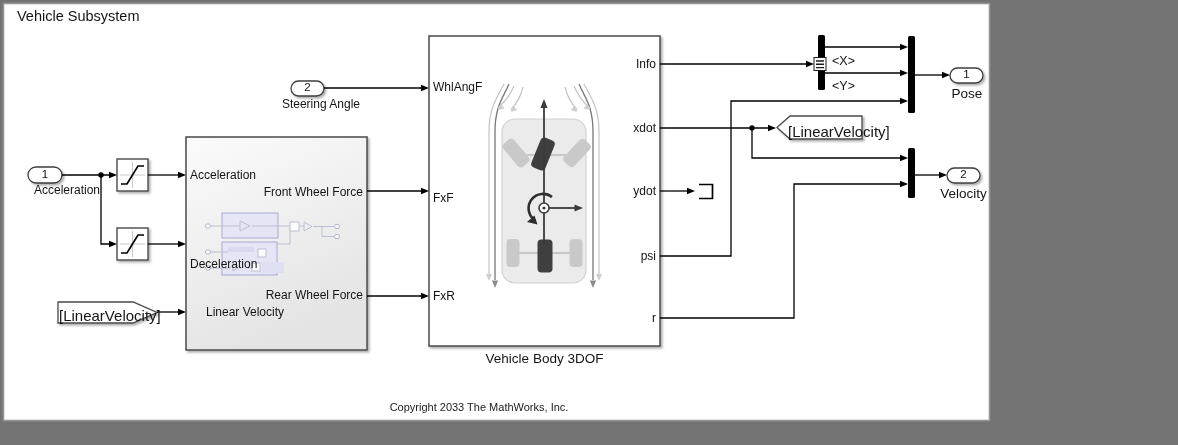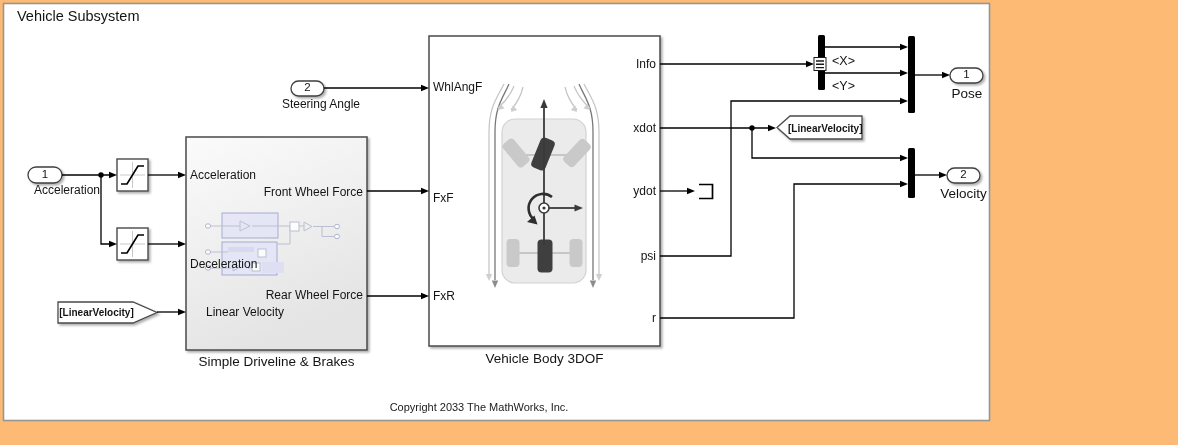--- a/index.html
+++ b/index.html
@@ -1,27 +1,27 @@
 <!DOCTYPE html>
 <html><head>
 <meta charset="utf-8">
 <style>
   html,body{margin:0;padding:0;background:#ffffff;}
   .canvas{
-    position:relative;width:1178px;height:445px;background:#fdba74;overflow:hidden;
+    position:relative;width:1178px;height:445px;background:#737373;overflow:hidden;
     font-family:"Liberation Sans","DejaVu Sans",sans-serif;color:#141414;
   }
   .overlay{position:absolute;left:0;top:0;width:1178px;height:445px;z-index:1;}
   .txt{position:absolute;z-index:2;white-space:nowrap;color:#141414;}
   .center{text-align:center;}
   .right{text-align:right;}
   .portnum{font-size:11.5px;line-height:16px;text-align:center;}
   .plabel{font-size:12px;text-align:right;}
   .blabel{font-size:13.5px;}
-  .tagtxt{font-size:10px;letter-spacing:0;font-weight:bold;}
+  .tagtxt{font-size:15px;letter-spacing:0;}
   .buslbl{font-size:12.5px;}
 </style>
 </head>
 <body>
 
 <div class="canvas">
 
   <svg class="overlay" width="1178" height="445" viewBox="0 0 1178 445">
     <defs>
       <filter id="ds" x="-20%" y="-20%" width="150%" height="150%">
@@ -199,21 +199,20 @@
   <div class="txt plabel center" style="left:255px;top:97px;width:105px;">Steering Angle</div>
 
   <div class="txt tagtxt center" style="left:59px;top:306.5px;width:75px;">[LinearVelocity]</div>
   <div class="txt tagtxt center" style="left:788px;top:122.5px;width:72px;">[LinearVelocity]</div>
 
   <div class="txt plabel" style="left:190px;top:168px;">Acceleration</div>
   <div class="txt plabel" style="left:190px;top:237px;margin-top:20px;">Deceleration</div>
   <div class="txt plabel" style="left:206px;top:305px;">Linear Velocity</div>
   <div class="txt plabel right" style="left:203px;top:288px;width:160px;">Rear Wheel Force</div>
   <div class="txt plabel right" style="left:203px;top:185px;width:160px;">Front Wheel Force</div>
-  <div class="txt blabel center" style="left:186px;top:354px;width:181px;">Simple Driveline &amp; Brakes</div>
 
   <div class="txt plabel" style="left:433px;top:80px;">WhlAngF</div>
   <div class="txt plabel" style="left:433px;top:183px;margin-top:8px;">FxF</div>
   <div class="txt plabel" style="left:433px;top:289px;">FxR</div>
   <div class="txt plabel right" style="left:526px;top:57px;width:130px;">Info</div>
   <div class="txt plabel right" style="left:526px;top:121px;width:130px;">xdot</div>
   <div class="txt plabel right" style="left:526px;top:184px;width:130px;">ydot</div>
   <div class="txt plabel right" style="left:526px;top:249px;width:130px;">psi</div>
   <div class="txt plabel right" style="left:526px;top:311px;width:130px;">r</div>
   <div class="txt blabel center" style="left:429px;top:351px;width:231px;">Vehicle Body 3DOF</div>

